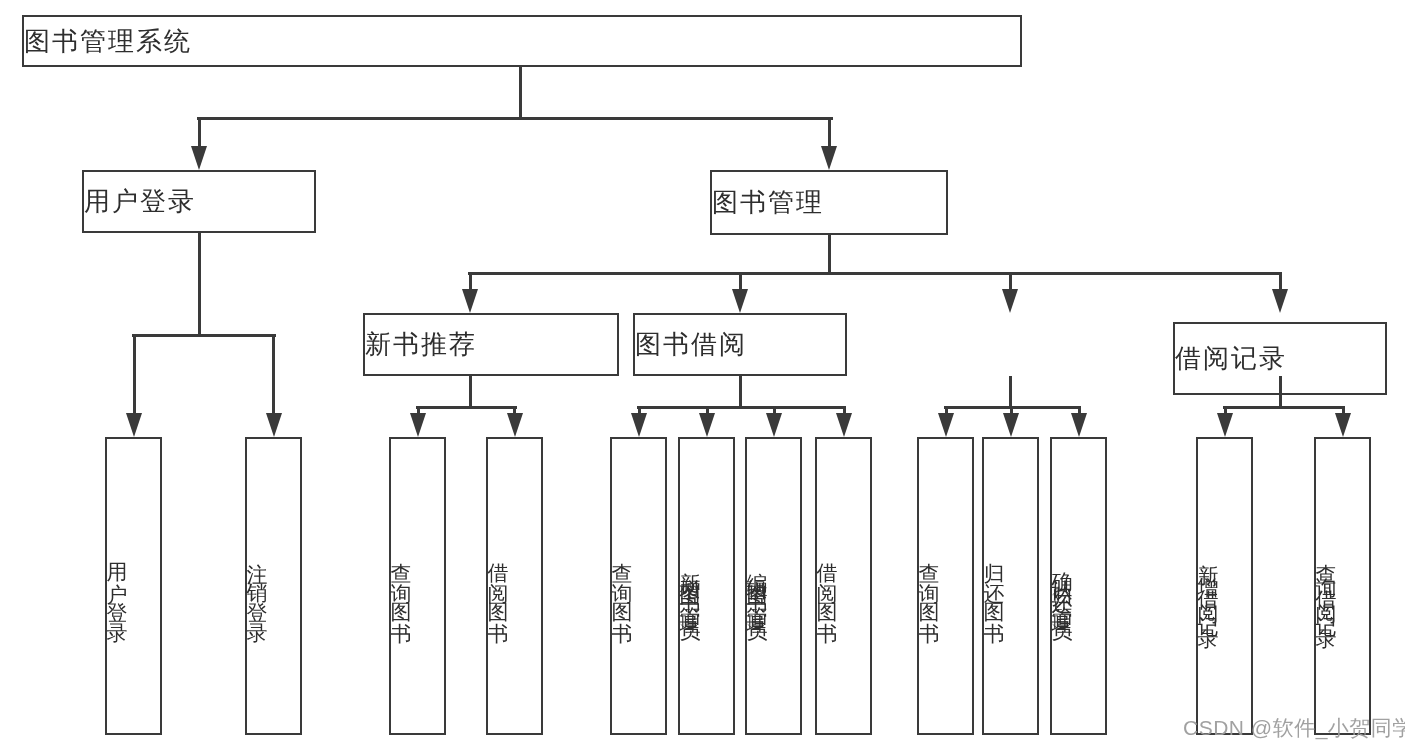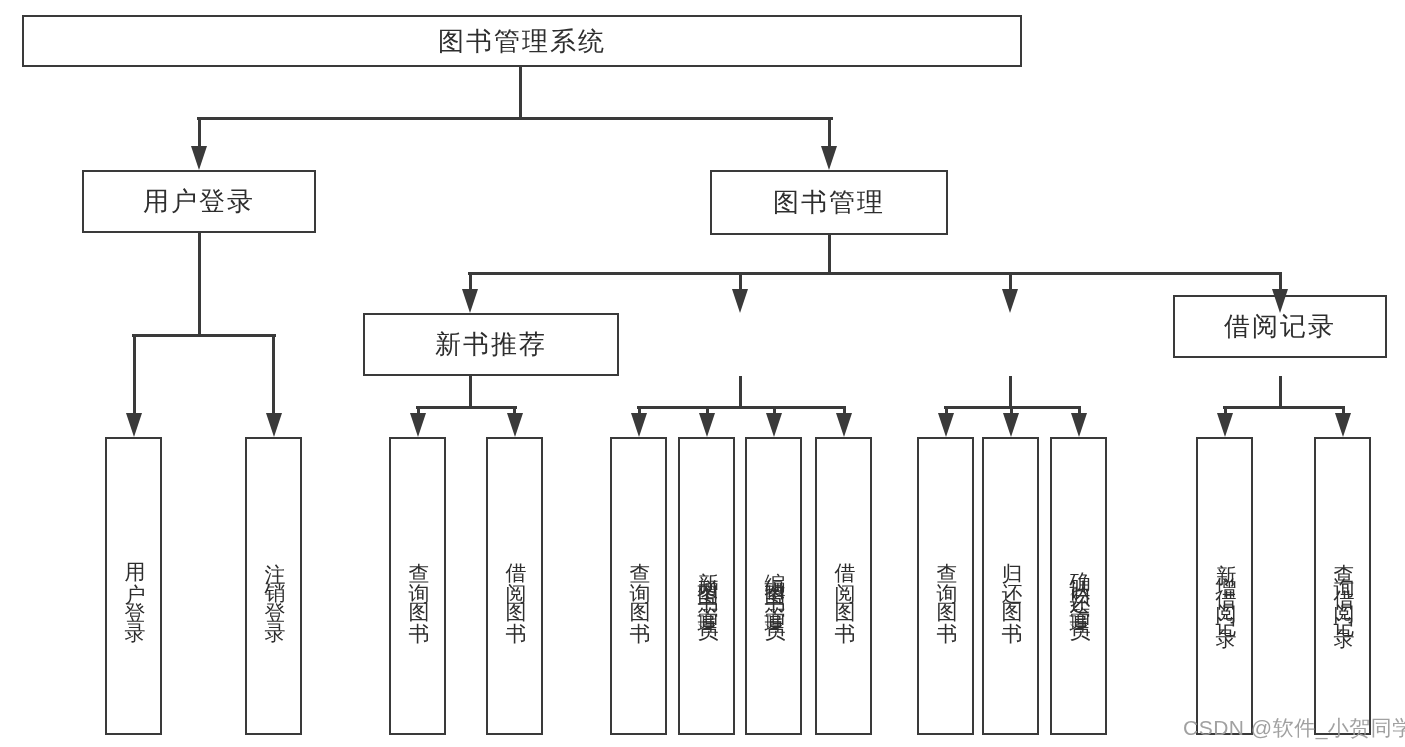--- a/index.html
+++ b/index.html
@@ -16,23 +16,22 @@
     font-family:"Liberation Sans", sans-serif;
     overflow:hidden;
   }
   .node{
     position:absolute;
     box-sizing:border-box;
     border:2px solid var(--line);
     background:#fff;
     display:flex;
     align-items:center;
-    justify-content:center;
+    justify-content:flex-start;
     color:var(--text);
-    font-family:Liberation Mono, monospace;
   }
   .node.h .lbl{
     font-size:26px;
     letter-spacing:2px;
     white-space:nowrap;
   }
   .node.v .lbl{
     writing-mode:vertical-rl;
     text-orientation:mixed;
     font-size:21px;
@@ -73,21 +72,24 @@
   <div class="node h" style="left:82px;top:170px;width:234px;height:63px">
     <span class="lbl">用户登录</span>
   </div>
   <div class="node h" style="left:710px;top:170px;width:238px;height:65px">
     <span class="lbl">图书管理</span>
   </div>
 
   <div class="node h" style="left:363px;top:313px;width:256px;height:63px">
     <span class="lbl">新书推荐</span>
   </div>
-  <div class="node h" style="left:1173px;top:295px;width:214px;height:63px">
+  <div class="node h" style="left:633px;top:313px;width:214px;height:63px">
+    <span class="lbl">图书借阅</span>
+  </div>
+  <div class="node h" style="left:1173px;top:322px;width:214px;height:73px">
     <span class="lbl">借阅记录</span>
   </div>
 
   <div class="node v" style="left:105px;top:437px;width:57px;height:298px">
     <span class="lbl s4">用户登录</span>
   </div>
   <div class="node v" style="left:245px;top:437px;width:57px;height:298px">
     <span class="lbl s4">注销登录</span>
   </div>
   <div class="node v" style="left:389px;top:437px;width:57px;height:298px">

